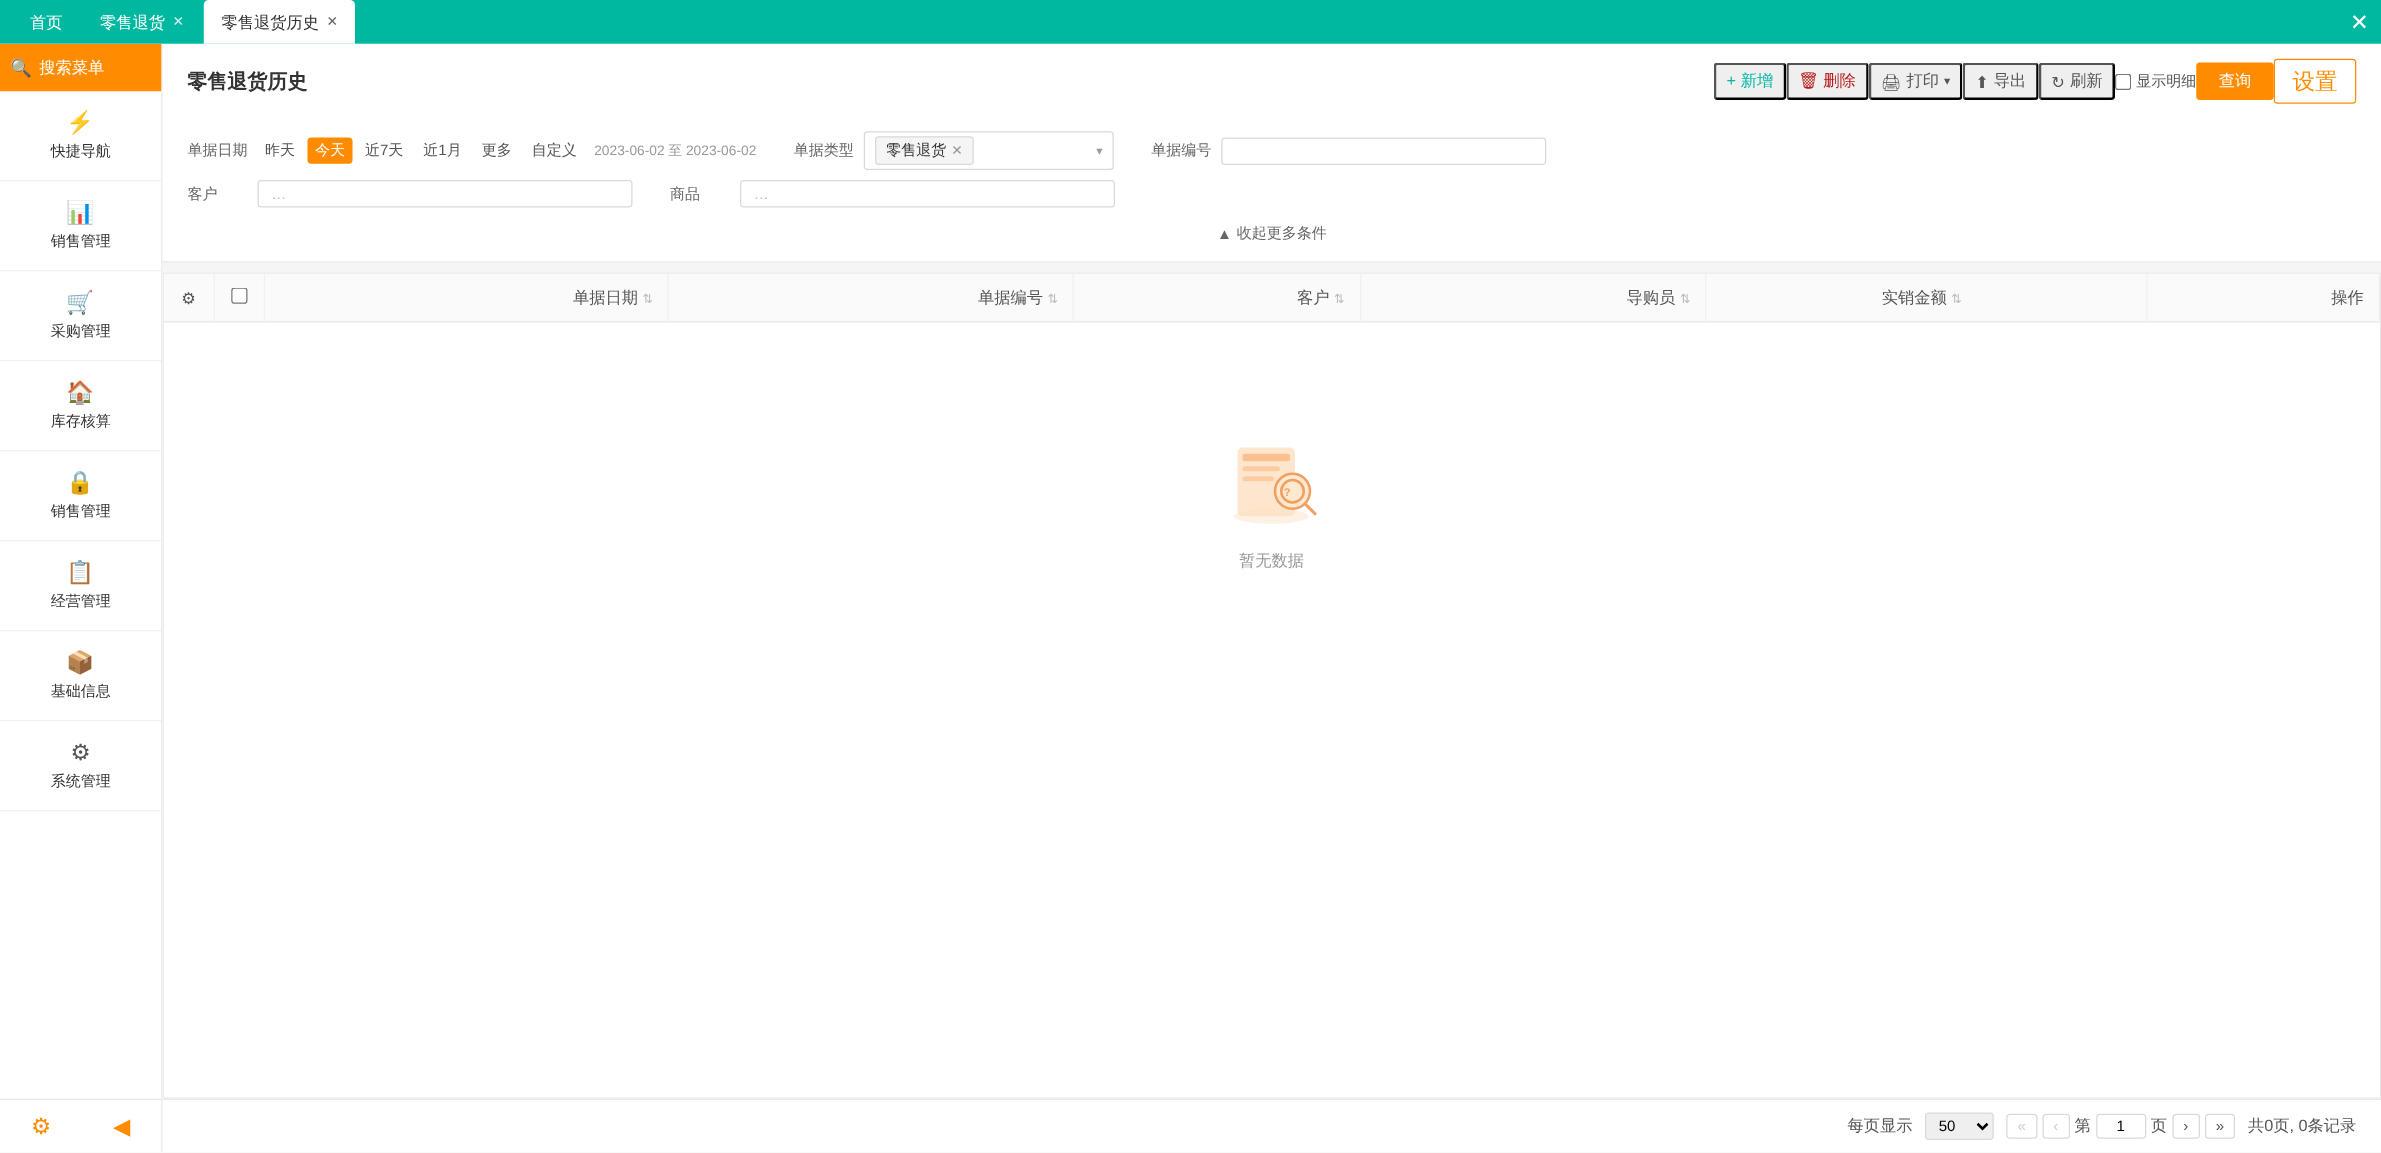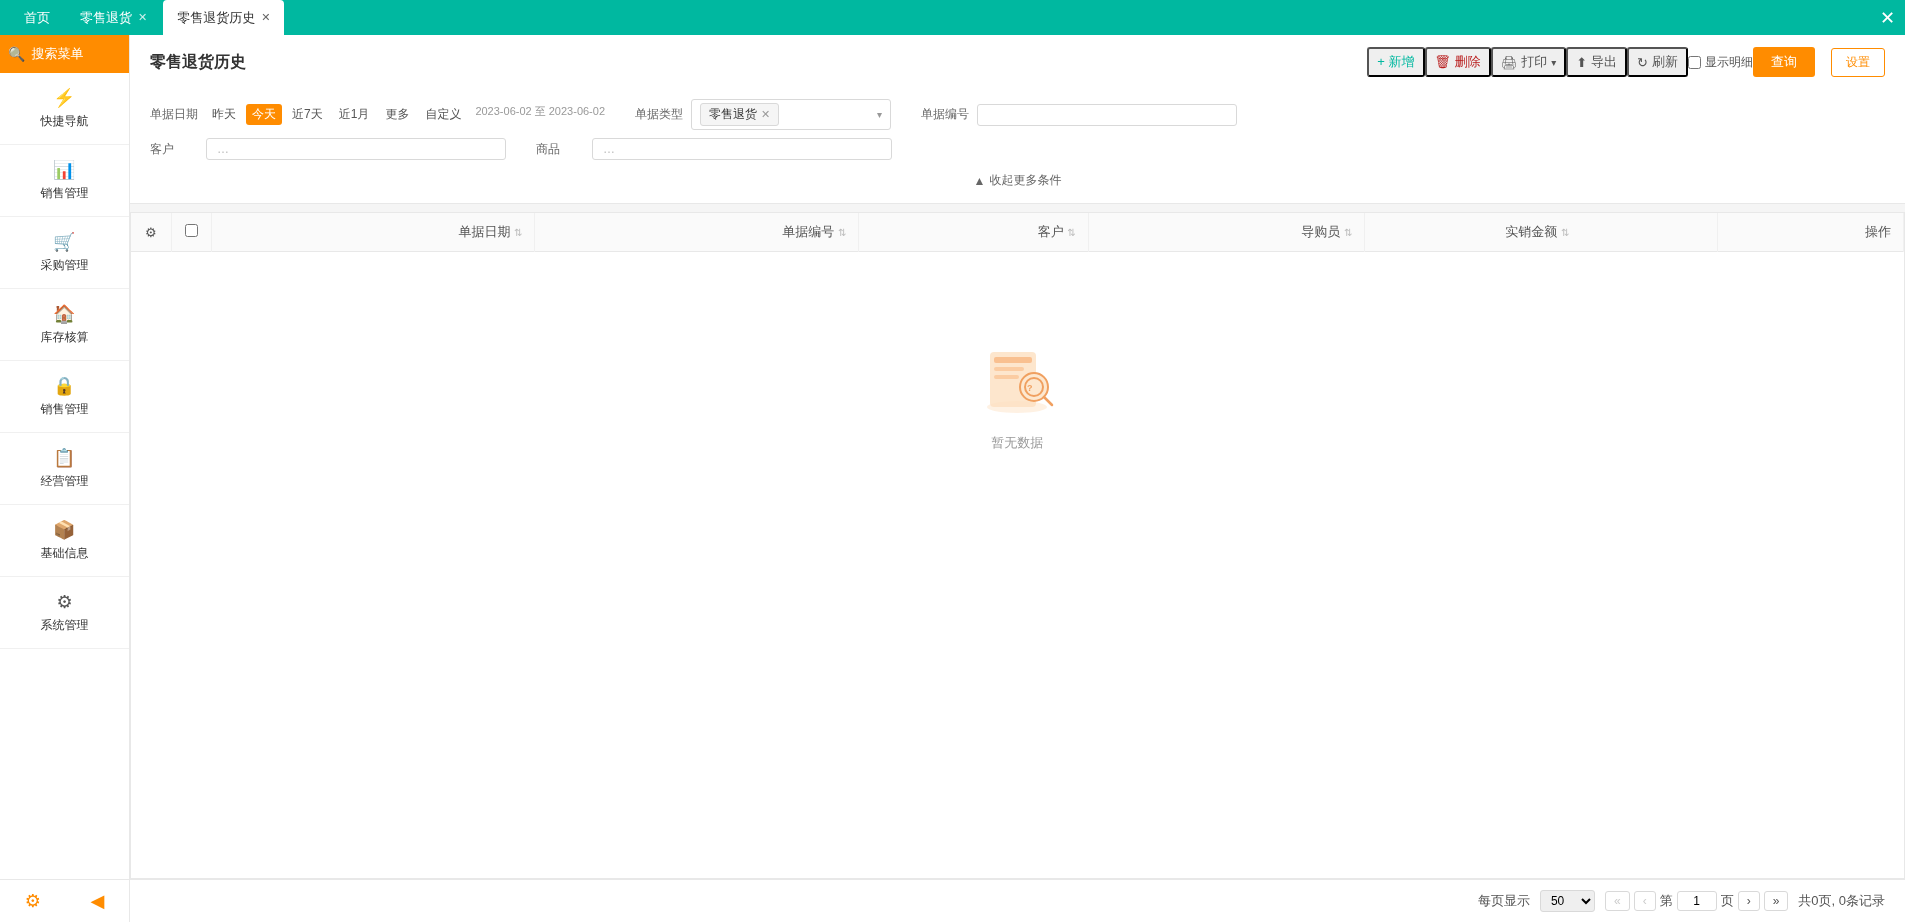--- a/index.html
+++ b/index.html
@@ -163,23 +163,22 @@
       border-radius: 3px;
       font-size: 13px;
       cursor: pointer;
     }
     .btn-setting {
       background: #fff;
       color: #ff8c00;
       border: 1px solid #ff8c00;
       padding: 5px 14px;
       border-radius: 3px;
-      font-size: 12px;
-      cursor: pointer;
-      margin-left: 16px;
+      font-size: 18px;
+      cursor: pointer;
     }
     .checkbox-label {
       display: flex;
       align-items: center;
       gap: 4px;
       font-size: 12px;
       color: #555;
       cursor: pointer;
     }
 
@@ -200,21 +199,21 @@
       margin-right: 30px;
     }
     .filter-label {
       font-size: 12px;
       color: #666;
       white-space: nowrap;
       min-width: 50px;
     }
     .filter-dates {
       display: flex;
-      align-items: flex-start;
+      align-items: center;
       gap: 4px;
       font-size: 12px;
     }
     .date-btn {
       padding: 2px 6px;
       border-radius: 3px;
       cursor: pointer;
       color: #555;
       font-size: 12px;
     }

